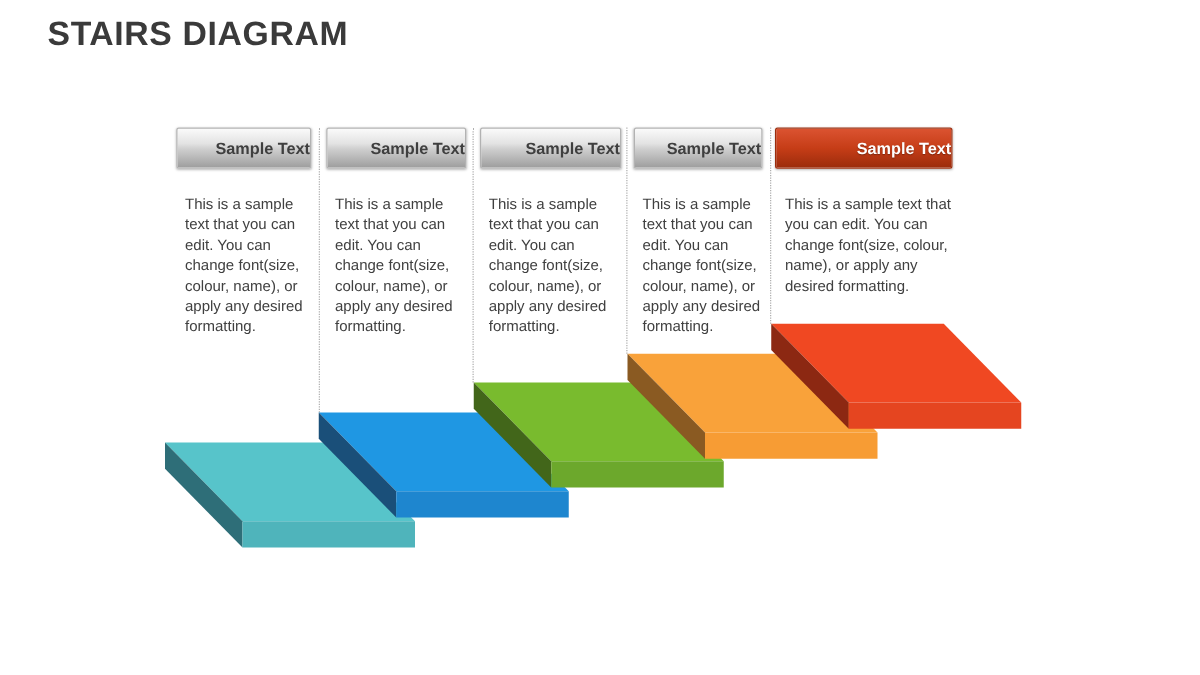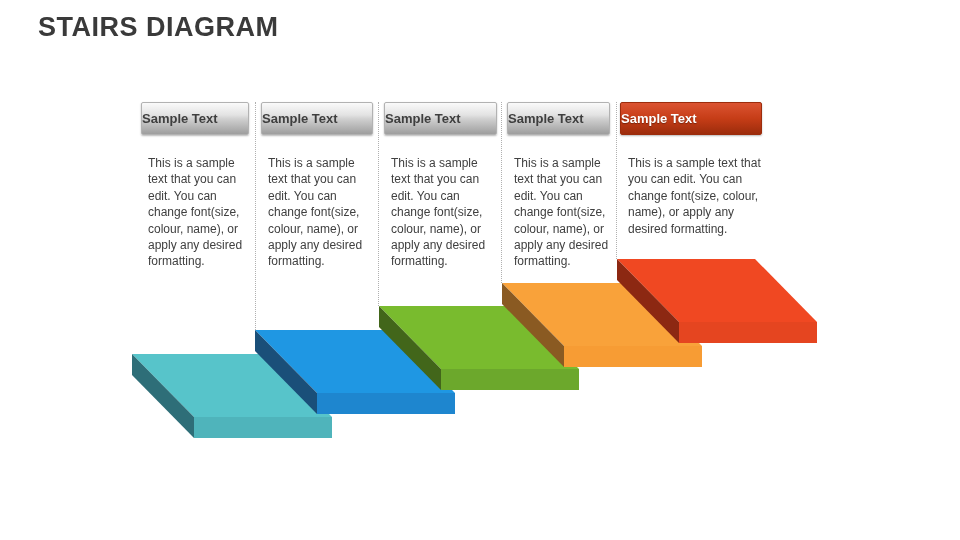--- a/index.html
+++ b/index.html
@@ -16,21 +16,21 @@
     position:absolute;left:38px;top:12px;margin:0;
     font-size:27px;font-weight:bold;color:var(--title);letter-spacing:.5px;
   }
   .column{position:absolute;top:102px;}
   .col-1{left:141px;width:108px;}
   .col-2{left:261px;width:112px;}
   .col-3{left:384px;width:113px;}
   .col-4{left:507px;width:103px;}
   .col-5{left:620px;width:142px;}
   .header-box{
-    box-sizing:border-box;height:33px;line-height:31px;text-align:left;
+    box-sizing:border-box;height:33px;line-height:31px;text-align:right;
     font-size:13px;font-weight:bold;color:var(--header-text);
     background:linear-gradient(180deg,var(--gray-header-top) 0%,#e3e3e3 38%,var(--gray-header-mid) 52%,var(--gray-header-bottom) 100%);
     border:1px solid #b2b2b2;border-radius:2px;
     box-shadow:0 1px 2px rgba(0,0,0,.28);
   }
   .header-box.red{
     background:linear-gradient(180deg,var(--red-header-top) 0%,var(--red-header-mid) 50%,var(--red-header-bottom) 100%);
     border-color:var(--red-header-bottom);color:#ffffff;text-shadow:0 1px 1px rgba(0,0,0,.35);
   }
   .body-text{

